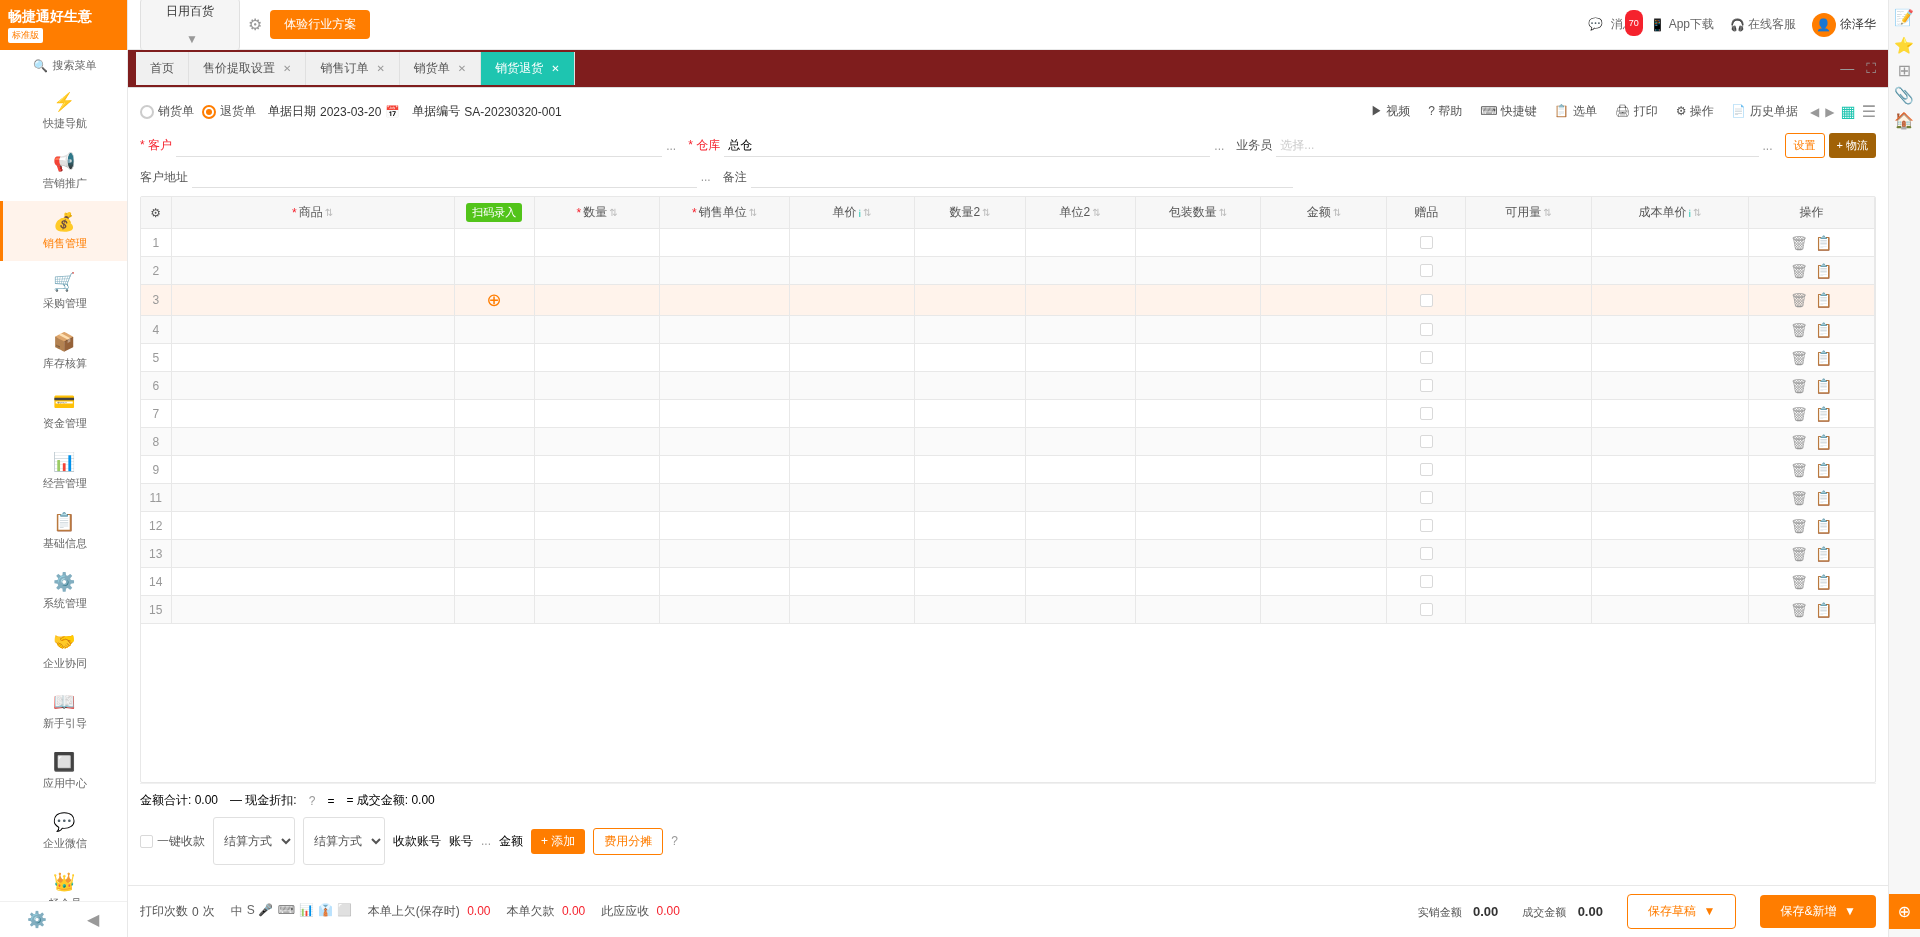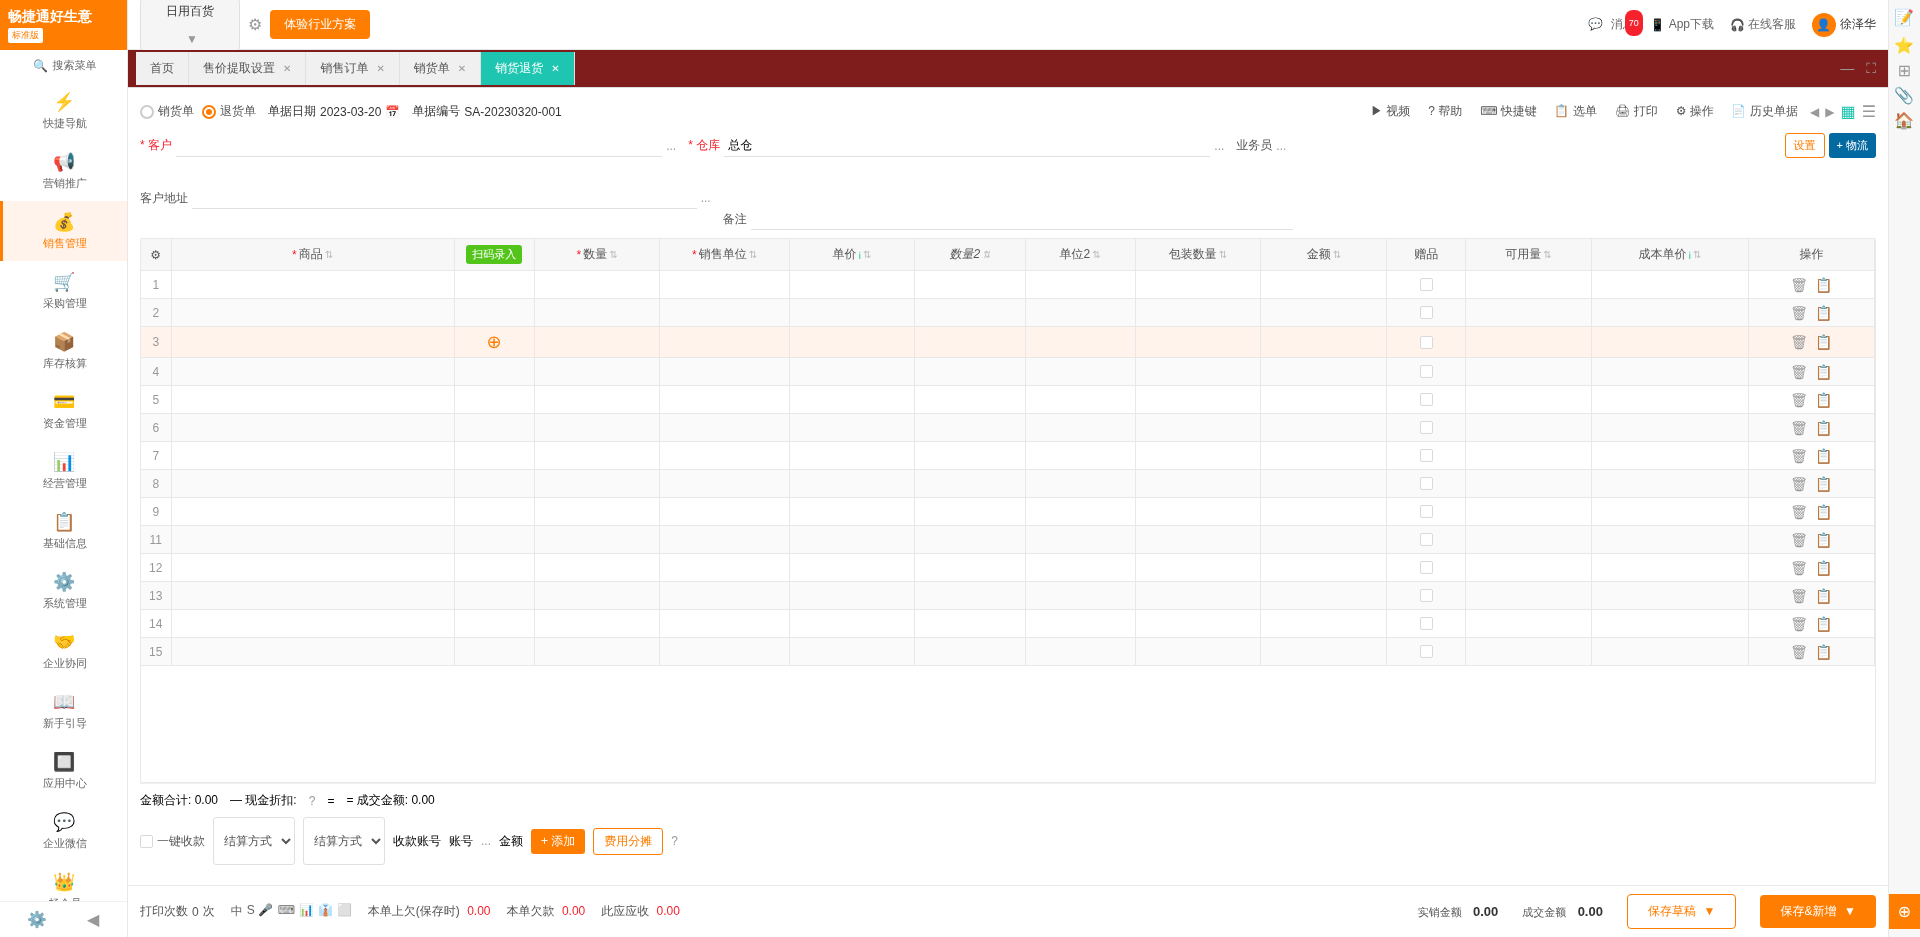--- a/index.html
+++ b/index.html
@@ -44,21 +44,21 @@
     .form-header { display: flex; align-items: center; gap: 12px; margin-bottom: 10px; flex-wrap: wrap; }
     .radio-group { display: flex; align-items: center; gap: 8px; }
     .radio-item { display: flex; align-items: center; gap: 4px; cursor: pointer; color: #555; }
     .radio-dot { width: 14px; height: 14px; border-radius: 50%; border: 2px solid #ccc; display: flex; align-items: center; justify-content: center; }
     .radio-dot.checked { border-color: #ff7d00; }
     .radio-dot.checked::after { content: ''; width: 6px; height: 6px; background: #ff7d00; border-radius: 50%; }
     .form-field { display: flex; align-items: center; gap: 4px; color: #555; }
     .form-field-label { color: #333; }
     .form-field-value { color: #333; }
     .header-btn { display: flex; align-items: center; gap: 3px; cursor: pointer; color: #555; padding: 3px 6px; border-radius: 3px; }
-    .field-action-btn { background: #0369a1; color: #fff; border: none; border-radius: 3px; padding: 4px 8px; cursor: pointer; font-size: 11px; white-space: nowrap; }
+    .field-action-btn { background: #a16207; color: #fff; border: none; border-radius: 3px; padding: 4px 8px; cursor: pointer; font-size: 11px; white-space: nowrap; }
 
     
     .table-container { flex: 1; overflow: auto; border: 1px solid #e8e8e8; border-radius: 2px; }
     table { width: 100%; border-collapse: collapse; min-width: 1300px; }
     thead tr { background: #f7f7f7; }
     th { padding: 6px 8px; text-align: center; border-right: 1px solid #e8e8e8; border-bottom: 1px solid #e8e8e8; color: #555; font-weight: normal; white-space: nowrap; position: sticky; top: 0; background: #f7f7f7; z-index: 1; }
     td { padding: 4px 6px; text-align: center; border-right: 1px solid #e8e8e8; border-bottom: 1px solid #e8e8e8; color: #333; height: 28px; }
     tr:nth-child(even) td { background: #fafafa; }
     tr.active-row td { background: #fff3eb; }
     .row-num { color: #999; }
@@ -279,35 +279,38 @@
       </div>
       <div style="display:flex;align-items:center;gap:4px;flex:1;">
         <span style="color:#f5222d;white-space:nowrap;">* 仓库</span>
         <div style="flex:1;border-bottom:1px solid #e0e0e0;min-height:22px;padding:2px 4px;">
           <span>总仓</span>
         </div>
         <span style="color:#999;cursor:pointer;">...</span>
       </div>
       <div style="display:flex;align-items:center;gap:4px;flex:1;">
         <span style="color:#555;white-space:nowrap;">业务员</span>
+        <div style="flex:1;border-bottom:1px solid #e0e0e0;min-height:22px;padding:2px 4px;color:#ccc;">
+          <span>选择...</span>
+        </div>
         <span style="color:#999;cursor:pointer;">...</span>
       </div>
       <div style="display:flex;gap:4px;margin-left:auto;">
         <button class="field-action-btn" style="background:#fff;color:#ff7d00;border:1px solid #ff7d00;">设置</button>
         <button class="field-action-btn">+ 物流</button>
       </div>
     </div>
 
     <div style="display:flex;align-items:center;gap:12px;margin-bottom:8px;">
       <div style="display:flex;align-items:center;gap:4px;flex:1;">
         <span style="color:#555;white-space:nowrap;">客户地址</span>
         <div style="flex:1;border-bottom:1px solid #e0e0e0;min-height:22px;padding:2px 4px;"></div>
         <span style="color:#999;cursor:pointer;">...</span>
       </div>
-      <div style="display:flex;align-items:center;gap:4px;flex:1;margin-top:42px;">
+      <div style="display:flex;align-items:center;gap:4px;flex:1;">
         <span style="color:#555;white-space:nowrap;">备注</span>
         <div style="flex:1;border-bottom:1px solid #e0e0e0;min-height:22px;padding:2px 4px;"></div>
       </div>
       <div style="flex:1;"></div>
     </div>
 
     <div class="table-container">
       <table>
         <thead>
           <tr>
@@ -338,21 +341,21 @@
                 <span class="col-sort">⇅</span>
               </div>
             </th>
             <th style="min-width:80px;">
               <div class="th-inner">
                 <span>单价</span>
                 <span style="color:#1ec5b0;font-size:10px;">ℹ</span>
                 <span class="col-sort">⇅</span>
               </div>
             </th>
-            <th style="min-width:70px;font-style:italic;">
+            <th style="min-width:70px;">
               <div class="th-inner">
                 <span>数量2</span>
                 <span class="col-sort">⇅</span>
               </div>
             </th>
             <th style="min-width:70px;">
               <div class="th-inner">
                 <span>单位2</span>
                 <span class="col-sort">⇅</span>
               </div>

